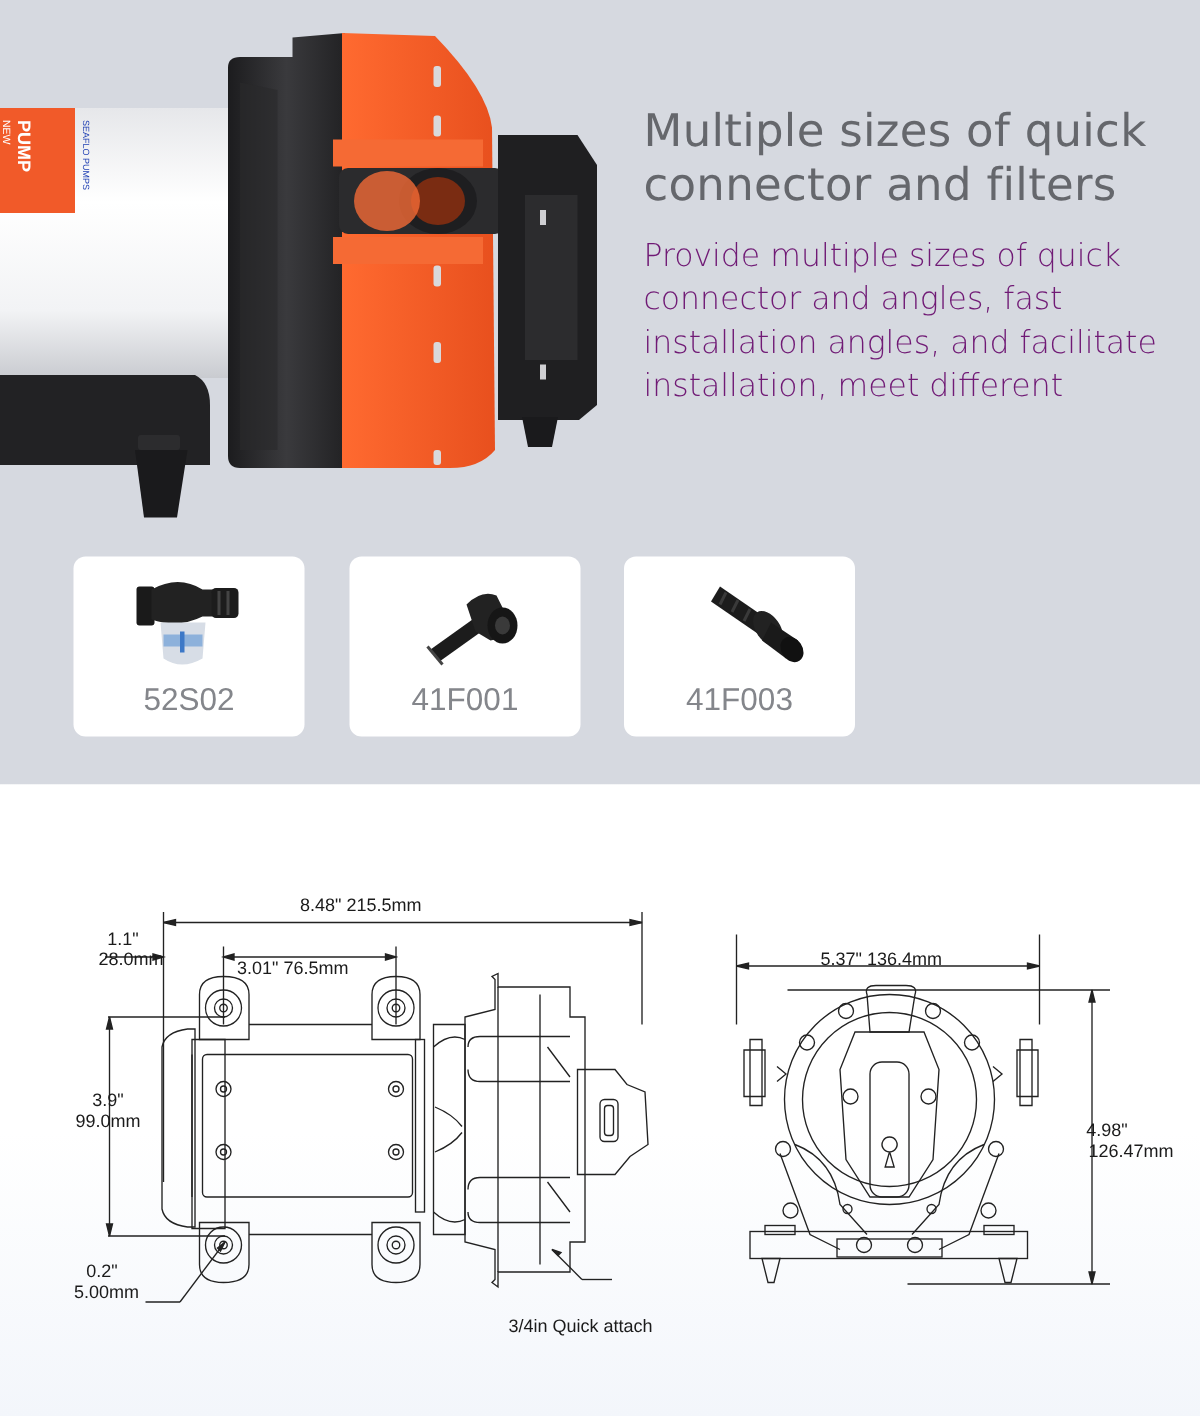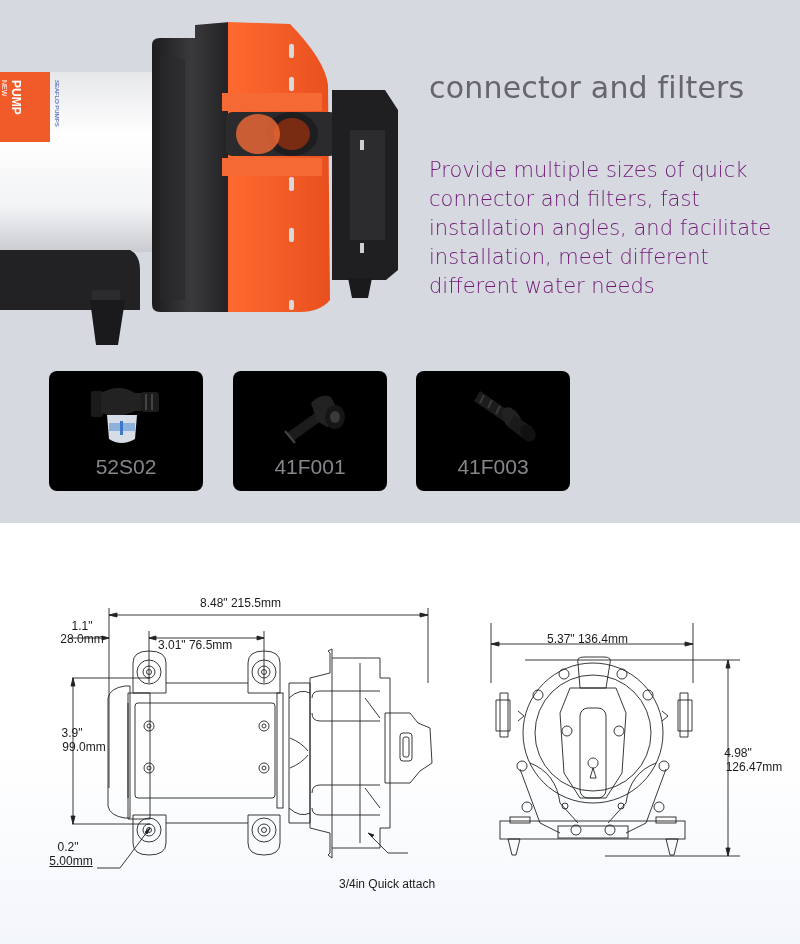--- a/index.html
+++ b/index.html
@@ -18,21 +18,21 @@
     letter-spacing: 0.2px;
   }
   .description {
     position: absolute; left: 429px; top: 156px; width: 360px;
     font-size: 21px; line-height: 29px; color: #701a75; font-weight: 300;
     font-family: "DejaVu Sans", sans-serif;
   }
 
   .accessory-card {
     position: absolute; top: 371px; width: 154px; height: 120px;
-    background: #000000; border-radius: 8px;
+    background: #ffffff; border-radius: 8px;
   }
   .accessory-card .acc-img { position: absolute; left: 22px; top: 6px; width: 110px; height: 72px; }
   .accessory-card .acc-code {
     position: absolute; left: 0; right: 0; top: 84px; text-align: center;
     font-family: "Liberation Sans", sans-serif; font-size: 21px; color: #84868b;
   }
 
   .bottom-section {
     position: absolute; left: 0; top: 523px; width: 800px; height: 421px;
     background: linear-gradient(#ffffff 0%, #ffffff 55%, #f3f6fb 100%);
@@ -98,29 +98,29 @@
     <rect x="289" y="300" width="5" height="10" rx="2" fill="#d9d9dc"></rect>
 
     <path d="M332 90 L385 90 L398 110 L398 270 L386 280 L332 280 Z" fill="#1f1f21"></path>
     <rect x="350" y="130" width="35" height="110" fill="#2c2c2e"></rect>
     <rect x="360" y="140" width="4" height="10" fill="#cfcfd2"></rect>
     <rect x="360" y="243" width="4" height="10" fill="#cfcfd2"></rect>
     <path d="M348 278 L372 278 L368 298 L352 298 Z" fill="#1a1a1c"></path>
   </svg>
 
   <div class="headline">
+    <div>Multiple sizes of quick</div>
     <div>connector and filters</div>
   </div>
 
   <div class="description">
     <div>Provide multiple sizes of quick</div>
-    <div>connector and filters, fast</div>
+    <div>connector and angles, fast</div>
     <div>installation angles, and facilitate</div>
     <div>installation, meet different</div>
-    <div>different water needs</div>
   </div>
 
   <div class="accessory-card" style="left:49px;">
     <svg class="acc-img" viewBox="0 0 110 72">
       <rect x="20" y="14" width="12" height="26" rx="2" fill="#1a1a1a"></rect>
       <path d="M30 16 Q48 6 64 16 L72 16 L72 34 L64 34 Q48 42 30 36 Z" fill="#222"></path>
       <rect x="70" y="15" width="18" height="20" rx="3" fill="#1c1c1c"></rect>
       <rect x="74" y="17" width="2" height="16" fill="#444"></rect>
         <rect x="80" y="17" width="2" height="16" fill="#444"></rect>
       <path d="M36 38 L66 38 L64 62 Q50 70 38 62 Z" fill="#d7dde6"></path>
@@ -275,24 +275,24 @@
       <rect x="500" y="298" width="185" height="18"></rect>
       <rect x="510" y="294" width="20" height="6"></rect>
         <rect x="656" y="294" width="20" height="6"></rect>
       <rect x="558" y="303" width="70" height="12"></rect>
       <path d="M508 316 L520 316 L516 332 L512 332 Z M666 316 L678 316 L674 332 L670 332 Z"></path>
     </g>
   </svg>
 
   <div class="dim-text" style="left:200px; top:74px;">8.48"  215.5mm</div>
   <div class="dim-text center" style="left:60px; top:97px; width:44px;">1.1"</div>
-  <div class="dim-text center" style="left:55px; top:110px; width:54px;">28.0mm</div>
+  <div class="dim-text center" style="left:55px; top:110px; width:54px;text-align:right;">28.0mm</div>
   <div class="dim-text" style="left:158px; top:116px;">3.01"  76.5mm</div>
   <div class="dim-text center" style="left:46px; top:204px; width:52px;">3.9"</div>
-  <div class="dim-text center" style="left:46px; top:218px; width:52px;margin-left:12px;">99.0mm</div>
+  <div class="dim-text center" style="left:46px; top:218px; width:52px;">99.0mm</div>
   <div class="dim-text center" style="left:42px; top:318px; width:52px;">0.2"</div>
-  <div class="dim-text center" style="left:44px; top:332px; width:54px;text-decoration:underline;">5.00mm</div>
+  <div class="dim-text center" style="left:44px; top:332px; width:54px;">5.00mm</div>
   <div class="dim-text" style="left:339px; top:355px;">3/4in Quick attach</div>
 
   <div class="dim-text" style="left:547px; top:110px;">5.37"  136.4mm</div>
   <div class="dim-text center" style="left:690px; top:224px; width:96px;">4.98"</div>
   <div class="dim-text center" style="left:706px; top:238px; width:96px;">126.47mm</div>
 </div>
 
 </body></html>

